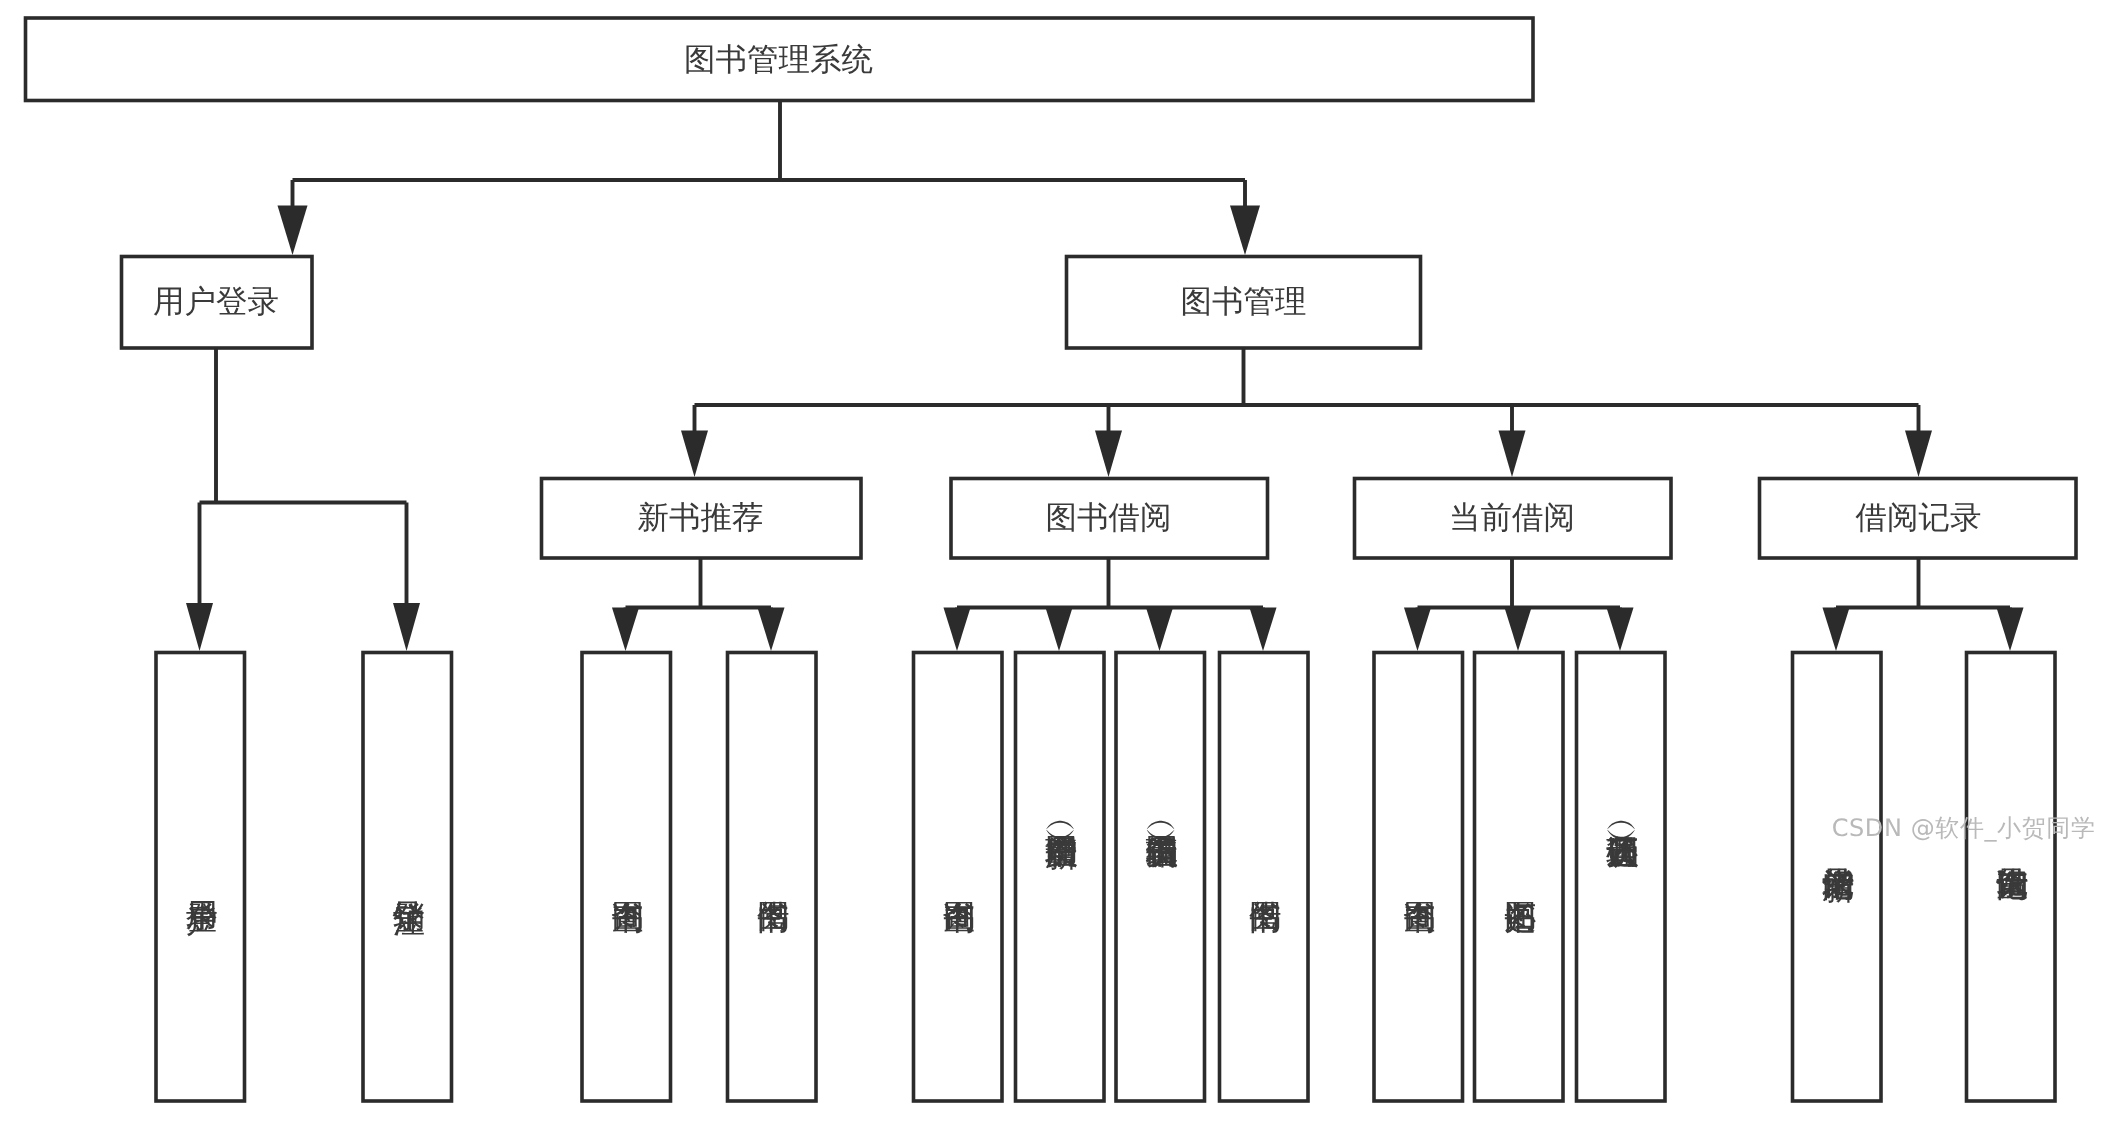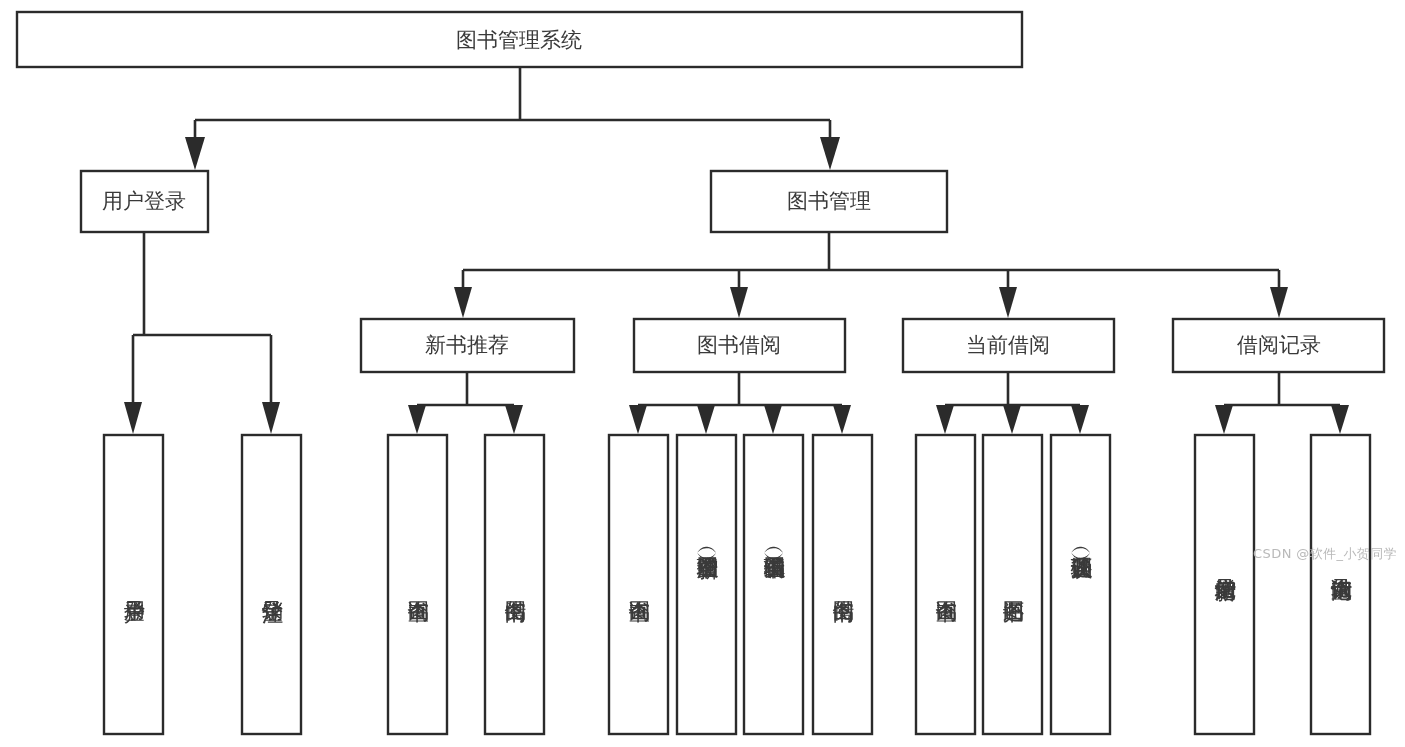--- a/index.html
+++ b/index.html
@@ -50,21 +50,21 @@
     dominant-baseline: middle;
   }
   .node-label.vertical {
     font-size: 21.5px;
   }
   .watermark {
     position: absolute;
     right: 8px;
     bottom: 6px;
     font-family: "DejaVu Sans", "Liberation Sans", sans-serif;
-    font-size: 13px;
+    font-size: 16px;
     color: #b9b9b9;
     letter-spacing: 0.4px;
     white-space: nowrap;
     user-select: none;
   }
 </style>
 </head>
 <body>
 
 <div id="diagram-root">

